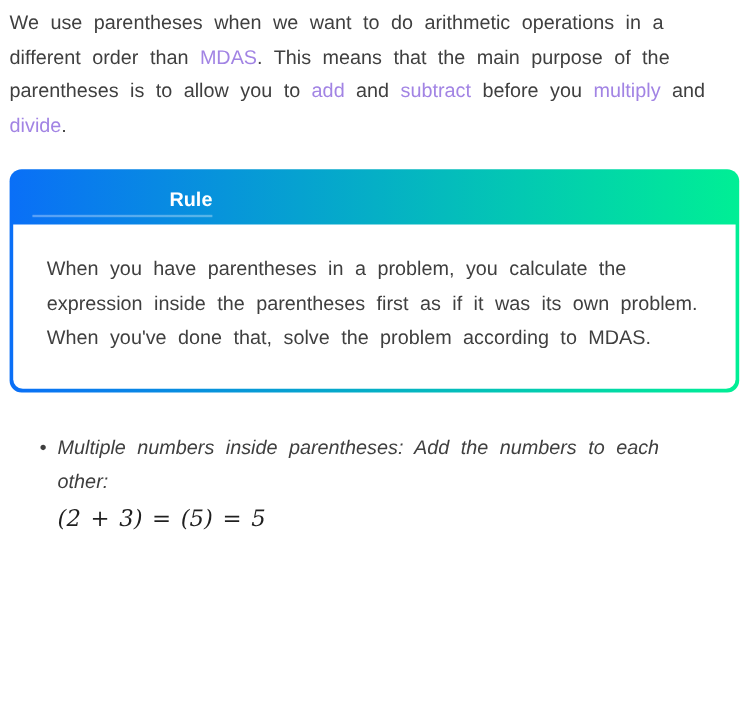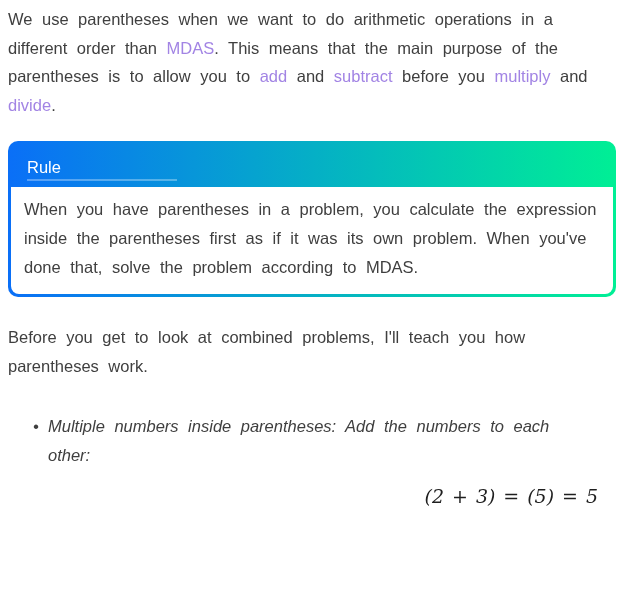--- a/index.html
+++ b/index.html
@@ -29,84 +29,84 @@
     background:linear-gradient(90deg,var(--gradient-start),var(--gradient-end));
     padding:0 3px 3px;
   }
   .rule-header{
     height:46px;
     padding:12px 0 0 16px;
   }
   .rule-title{
     display:inline-block;
     color:#ffffff;
-    font-weight:normal;
+    font-weight:bold;
     font-size:16.5px;
     line-height:18px;
     word-spacing:normal;
+    text-align:right;
   }
   .rule-title::after{
     content:"";
     display:block;
     width:150px;
     height:2px;
     margin-top:3px;
     background:rgba(255,255,255,0.32);
   }
   .rule-body{
     background:#ffffff;
     border-radius:0 0 8px 8px;
     padding:8px 13px 12px;
   }
-  .rule-body p{margin:0;line-height:29px;}
+  .rule-body p{margin:15px;line-height:29px;}
 
   ul.point-list{
     list-style:none;
     margin:32px 0 0;
     padding:0 18px 0 40px;
     font-style:italic;
   }
   ul.point-list > li{
     position:relative;
     margin-bottom:26px;
   }
   ul.point-list > li::before{
     content:"\2022";
     position:absolute;
     left:-15px;
     top:0;
     color:var(--text);
   }
   .formula{
-    text-align:right;
+    text-align:left;
     font-family:"DejaVu Serif", serif;
     font-size:19px;
     line-height:26px;
     color:var(--formula-text);
     word-spacing:0.1em;
-    margin:13px 0 19px;
+    margin:3px 0 19px;
   }
 </style>
 </head>
 <body>
 
 <div class="content">
 
   <p class="para"><span>We use parentheses when we want to do arithmetic operations in a different order than </span><a class="link">MDAS</a><span>. This means that the main purpose of the parentheses is to allow you to </span><a class="link">add</a><span> and </span><a class="link">subtract</a><span> before you </span><a class="link">multiply</a><span> and </span><a class="link">divide</a><span>.</span></p>
 
   <section class="rule-box">
     <div class="rule-header">
       <span class="rule-title">Rule</span>
     </div>
     <div class="rule-body">
       <p>When you have parentheses in a problem, you calculate the expression inside the parentheses first as if it was its own problem. When you've done that, solve the problem according to MDAS.</p>
     </div>
   </section>
 
-  <p class="para">Before you get to look at combined problems, I'll teach you how parentheses work.</p>
 
   <ul class="point-list">
     <li>
       <span>Multiple numbers inside parentheses: Add the numbers to each other:</span>
       <div class="formula">(2 + 3) = (5) = 5</div>
     </li>
   </ul>
 
 </div>
 

